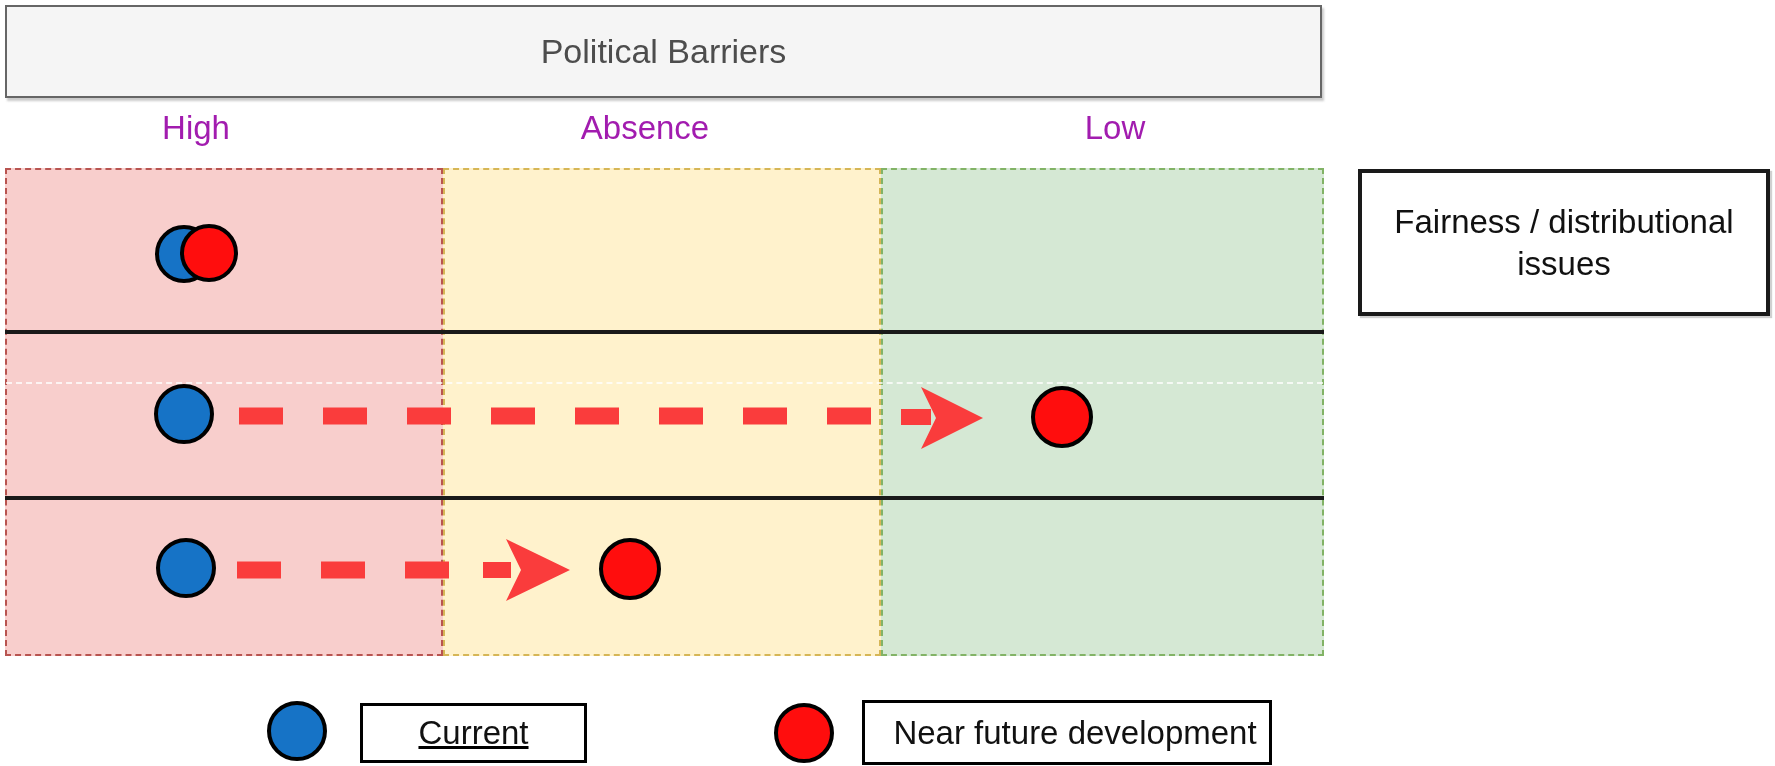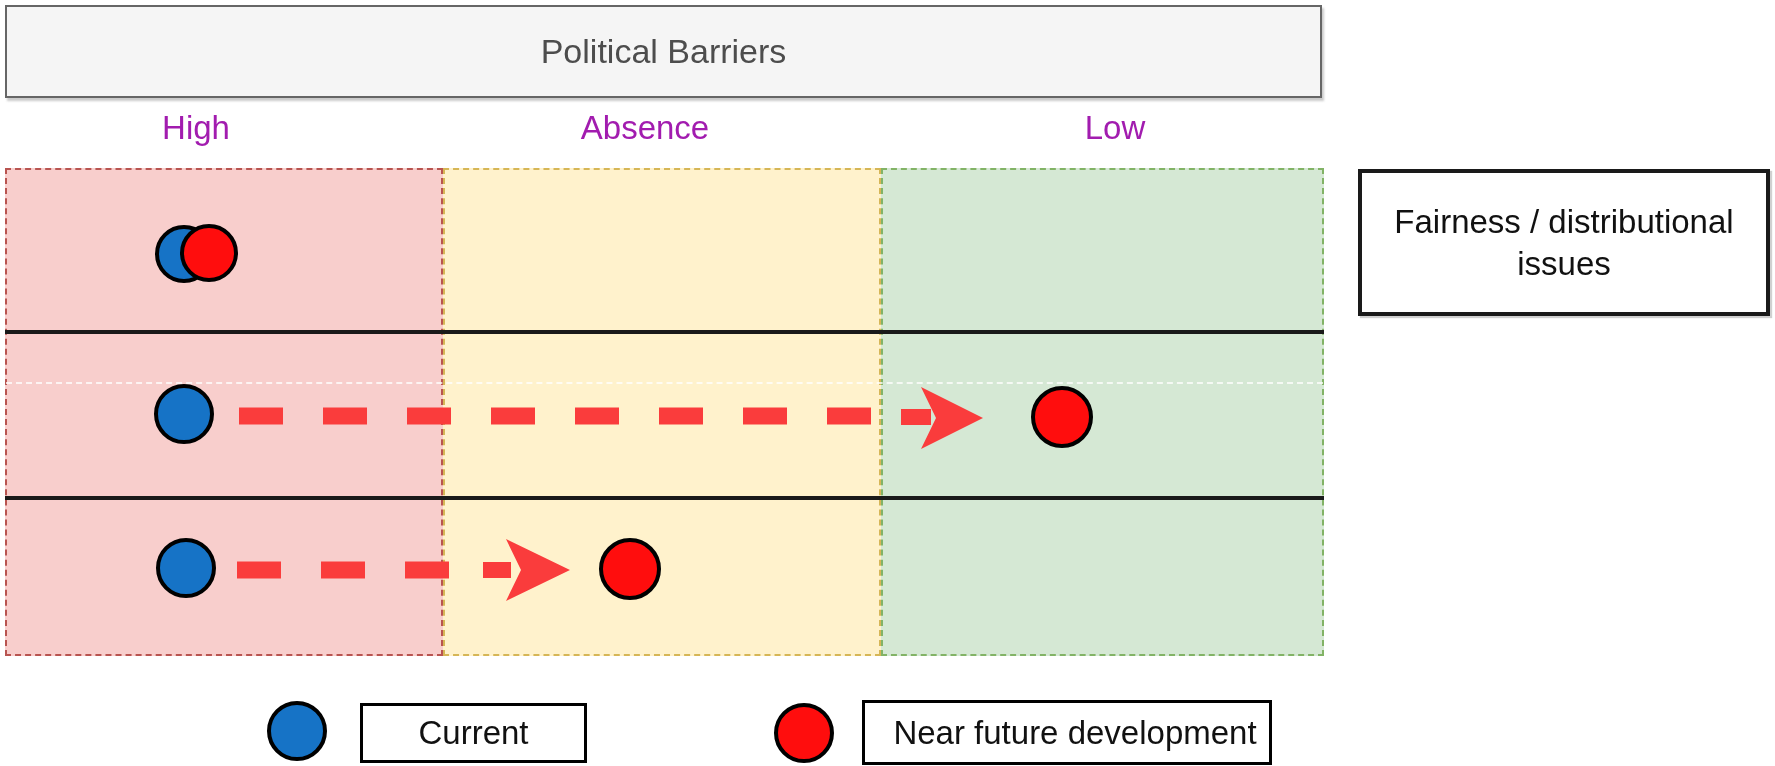--- a/index.html
+++ b/index.html
@@ -43,21 +43,21 @@
   .row-box span{font-size:33px;color:#111;line-height:1.25;padding:0 6px;}
   .row-box.r1{top:169px;height:147px;}
   .row-box.r2{top:339px;height:148px;}
   .row-box.r3{top:508px;height:150px;}
   .overlay{position:absolute;left:0;top:0;}
   .legend-box{
     position:absolute;box-sizing:border-box;background:#ffffff;border:3px solid #000;
     display:flex;align-items:center;justify-content:center;
   }
   .legend-box span{font-size:33px;color:#111;white-space:nowrap;}
-  .legend-box.current{left:360px;top:703px;width:227px;height:60px;}
+  .legend-box.current{left:360px;top:703px;width:227px;height:60px;text-decoration:underline;}
   .legend-box.future{left:862px;top:700px;width:410px;height:65px;padding-left:16px;}
 </style>
 </head>
 <body>
 
 <div class="canvas">
 
   <div class="header-box">
     <span>Political Barriers</span>
   </div>

